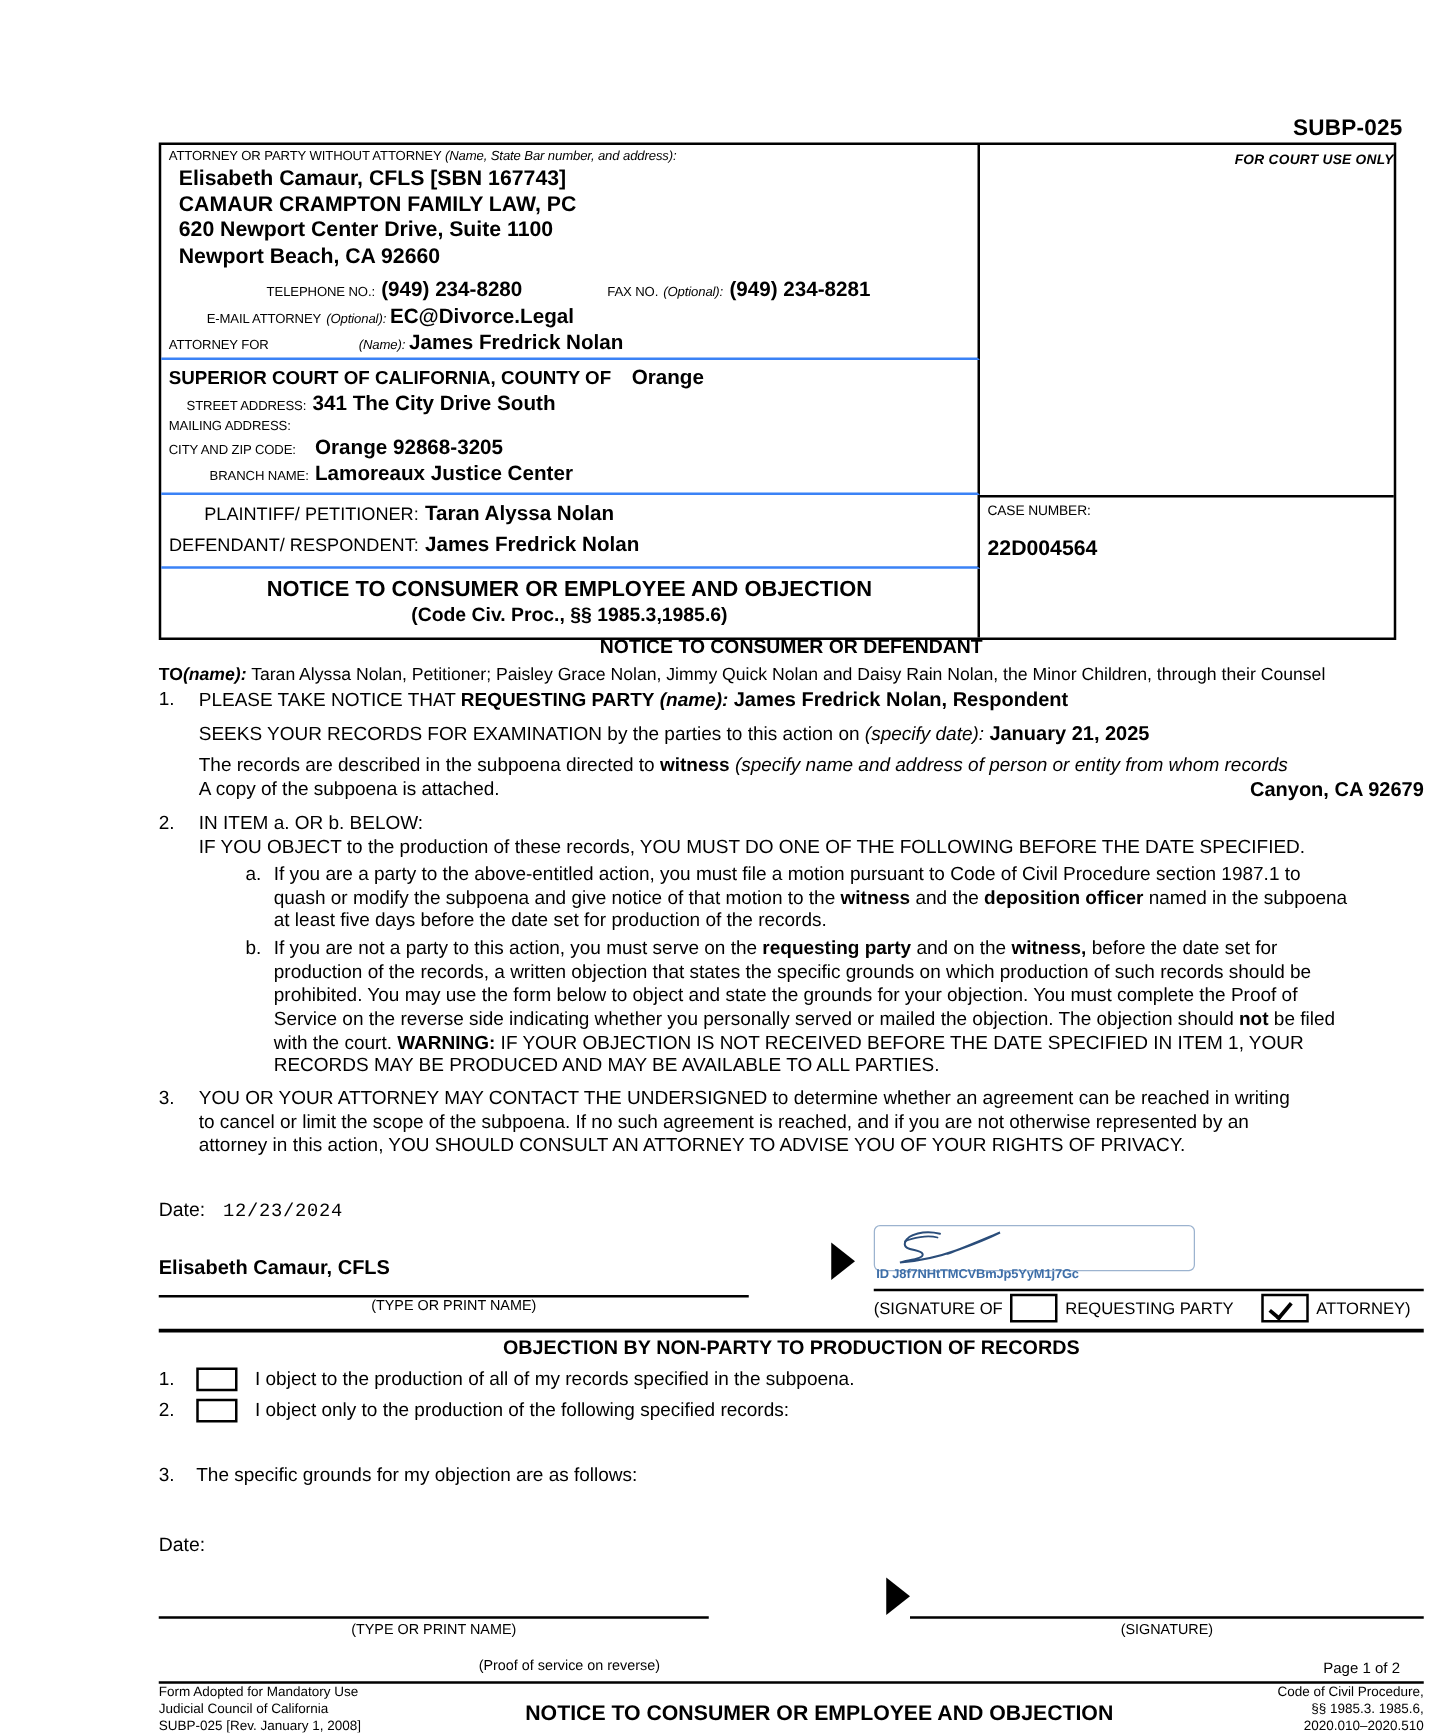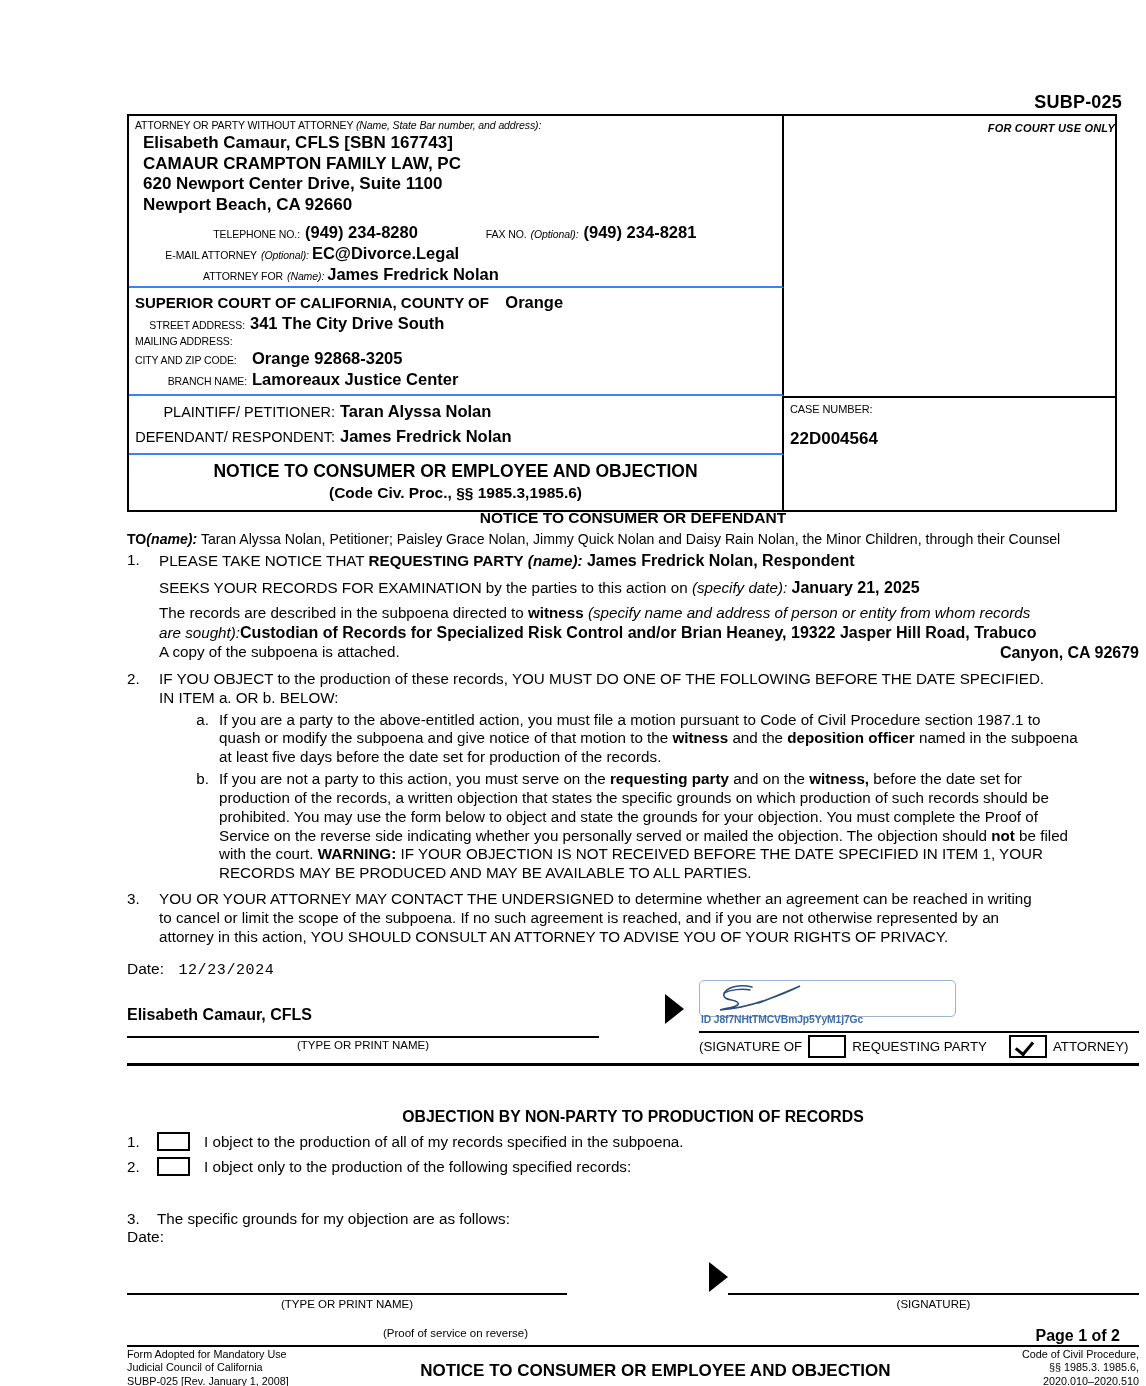--- a/index.html
+++ b/index.html
@@ -226,21 +226,20 @@
     left: 127px;
     width: 1012px;
     border-bottom: 3px solid #000;
   }
   .obj {
     position: absolute;
     left: 127px;
     top: 1070px;
     width: 1012px;
     font-size: 15.2px;
-    margin-top: 38px;
   }
   .obj-title {
     text-align: center;
     font-weight: bold;
     font-size: 15.8px;
     margin-bottom: 6px;
   }
   .obj-row {
     display: flex;
     align-items: center;
@@ -289,22 +288,22 @@
     position: absolute;
     top: 1327px;
     left: 0; width: 911px;
     text-align: center;
     font-size: 11.5px;
   }
   .page-of {
     position: absolute;
     right: 26px;
     top: 1327px;
-    font-size: 16px;
-    font-weight: bold;
+    font-size: 12px;
+    font-weight: normal;
   }
   .foot-rule {
     position: absolute;
     left: 127px;
     top: 1345px;
     width: 1012px;
     border-bottom: 2px solid #000;
   }
   .foot {
     position: absolute;
@@ -354,21 +353,21 @@
             <span class="val" style="margin-left:5px;">(949) 234-8281</span>
           </div>
 
           <div class="kv-line">
             <span class="lbl" style="display:inline-block;width:122px;text-align:right;">E-MAIL ATTORNEY</span>
             <i class="lbl" style="margin-left:4px;">(Optional):</i>
             <span class="val" style="margin-left:3px;">EC@Divorce.Legal</span>
           </div>
 
           <div class="kv-line">
-            <span class="lbl" style="display:inline-block;width:148px;text-align:right;">ATTORNEY FOR</span>
+            <span class="lbl" style="display:inline-block;width:148px;">ATTORNEY FOR</span>
             <i class="lbl" style="margin-left:4px;">(Name):</i>
             <span class="val" style="margin-left:3px;">James Fredrick Nolan</span>
           </div>
         </div>
       </div>
 
       <div class="cap-right">
         <div class="court-use">FOR COURT USE ONLY</div>
       </div>
     </div>
@@ -454,38 +453,35 @@
         <div class="gap">
           <span>SEEKS YOUR RECORDS FOR EXAMINATION by the parties to this action on</span>
           <i>(specify date):</i>
           <b style="font-size:16px;">January 21, 2025</b>
         </div>
         <div class="gap">
           <span>The records are described in the subpoena directed to</span>
           <b>witness</b>
           <i>(specify name and address of person or entity from whom records</i>
         </div>
-        <div>
-          <i>are sought):</i><b style="font-size:16px;">Custodian of Records for Specialized Risk Control and/or Brian Heaney, 19322 Jasper Hill Road, Trabuco</b>
-        </div>
         <div style="display:flex;justify-content:space-between;">
           <span>A copy of the subpoena is attached.</span>
           <b style="font-size:16px;">Canyon, CA 92679</b>
         </div>
       </div>
     </div>
 
     <div class="num-item gap">
       <div class="num">2.</div>
       <div class="item-body">
+        <div>IN ITEM a. OR b. BELOW:</div>
         <div>
           <span>IF YOU OBJECT</span>
           <span>to the production of these records, YOU MUST DO ONE OF THE FOLLOWING BEFORE THE DATE SPECIFIED.</span>
         </div>
-        <div>IN ITEM a. OR b. BELOW:</div>
 
         <div class="num-item sub-list" style="margin-top:3px;">
           <div class="num-b">a.</div>
           <div class="item-body">
             <div>If you are a party to the above-entitled action, you must file a motion pursuant to Code of Civil Procedure section 1987.1 to</div>
             <div>
               <span>quash or modify the subpoena and give notice of that motion to the</span>
               <b>witness</b>
               <span>and the</span>
               <b>deposition officer</b>

